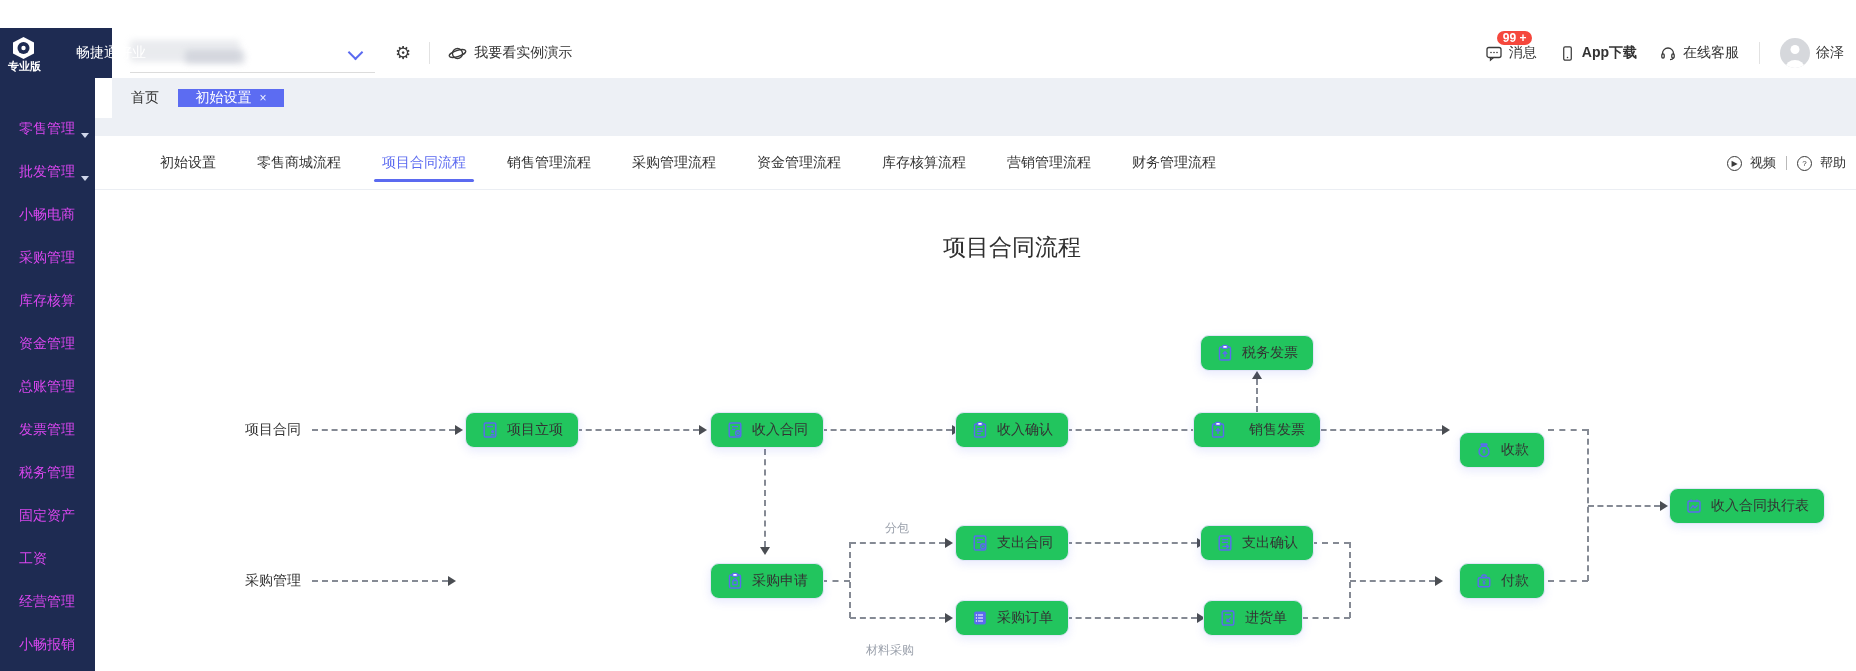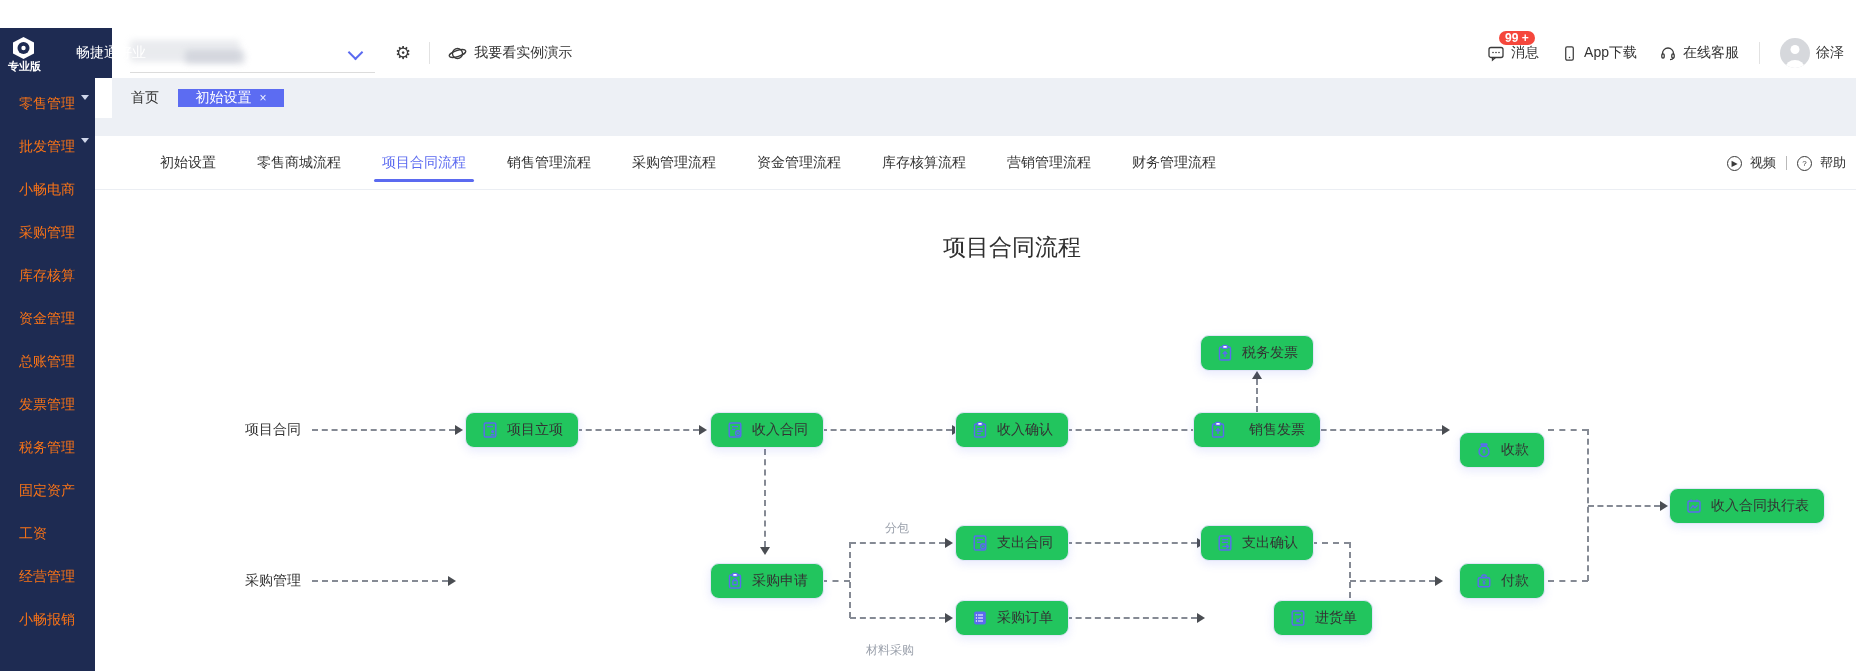--- a/index.html
+++ b/index.html
@@ -5,21 +5,21 @@
   html,body{margin:0;padding:0;background:#fff;}
   body{font-family:"Liberation Sans","DejaVu Sans",sans-serif;color:#333;}
   .stage{position:relative;width:1856px;height:671px;overflow:hidden;background:#fff;}
 
   
   .logo-block{position:absolute;left:0;top:28px;width:112px;height:50px;background:#1e2b52;z-index:30;}
   .logo-icon{position:absolute;left:10px;top:8px;}
   .logo-text{position:absolute;left:40px;top:16px;font-size:14px;color:#fff;white-space:nowrap;width:70px;overflow:hidden;margin-left:36px;}
   .edition{position:absolute;left:8px;top:31px;font-size:11px;color:#fff;font-weight:600;}
   .sidebar{position:absolute;left:0;top:78px;width:95px;bottom:0;background:#1e2b52;z-index:25;padding-top:17px;box-sizing:border-box;}
-  .side-item{height:43px;display:flex;align-items:flex-start;padding-left:19px;color:#f97316;font-size:14px;font-weight:500;cursor:pointer;white-space:nowrap;}
+  .side-item{height:43px;display:flex;align-items:flex-end;padding-left:19px;color:#d946ef;font-size:14px;font-weight:500;cursor:pointer;white-space:nowrap;}
   .caret-down{width:0;height:0;border-left:4.5px solid transparent;border-right:4.5px solid transparent;border-top:5.5px solid #cfd6ea;margin-left:6px;}
 
   
   .topbar{position:absolute;left:112px;top:28px;right:0;height:50px;background:#fff;display:flex;align-items:center;z-index:20;}
   .company-select{position:relative;margin-left:18px;width:245px;height:38px;border-bottom:1px solid #dcdcdc;display:flex;align-items:center;}
   .censor{position:absolute;top:6px;left:0;width:110px;height:22px;background:#c7cbd4;opacity:.38;border-radius:4px;filter:blur(3px);}
   .censor2{position:absolute;top:16px;left:55px;width:60px;height:14px;background:#b9bdc9;opacity:.45;border-radius:4px;filter:blur(3px);}
   .chevron{position:absolute;right:14px;top:13px;width:9px;height:9px;border-right:2px solid #5b6af0;border-bottom:2px solid #5b6af0;transform:rotate(45deg);}
   .tb-icon{display:inline-flex;align-items:center;justify-content:center;}
   .tb-gear{margin-left:20px;font-size:18px;color:#3a3a3a;cursor:pointer;}
@@ -146,21 +146,21 @@
           <svg width="18" height="18" viewBox="0 0 18 18" fill="none" stroke="#3a3a3a" stroke-width="1.3">
             <rect x="2" y="3.5" width="14" height="10" rx="2"></rect>
             <path d="M5.5 13.5 V16 l3 -2.5"></path>
             <circle cx="6" cy="8.5" r="0.8" fill="#3a3a3a" stroke="none"></circle>
             <circle cx="9" cy="8.5" r="0.8" fill="#3a3a3a" stroke="none"></circle>
             <circle cx="12" cy="8.5" r="0.8" fill="#3a3a3a" stroke="none"></circle>
           </svg>
         </span>
         <span>消息</span>
       </div>
-      <div class="tb-link" style="margin-left:12px;">
+      <div class="tb-link" style="margin-left:12px;font-weight:bold;">
         <span class="tb-icon">
           <svg width="17" height="17" viewBox="0 0 18 18" fill="none" stroke="#3a3a3a" stroke-width="1.3">
             <rect x="5" y="2" width="8" height="14" rx="1.5"></rect>
             <circle cx="9" cy="13.2" r="0.8" fill="#3a3a3a" stroke="none"></circle>
           </svg>
         </span>
         <span>App下载</span>
       </div>
       <div class="tb-link" style="margin-left:12px;">
         <span class="tb-icon">
@@ -360,21 +360,21 @@
       <svg width="18" height="18" viewBox="0 0 18 18">
         <rect x="3.2" y="2.4" width="11.6" height="13.2" rx="1.8" fill="#5b6af0"></rect>
         <path d="M7 6 h5 M7 9 h5 M7 12 h5" stroke="#fff" stroke-width="1.2"></path>
         <circle cx="5.4" cy="6" r="0.7" fill="#fff"></circle>
         <circle cx="5.4" cy="9" r="0.7" fill="#fff"></circle>
         <circle cx="5.4" cy="12" r="0.7" fill="#fff"></circle>
       </svg>
       <span>采购订单</span>
     </div>
 
-    <div class="node" style="left:1323px;top:618px;text-align:center;">
+    <div class="node" style="left:1253px;top:618px;text-align:center;">
       <svg width="18" height="18" viewBox="0 0 18 18" fill="none" stroke="#5b6af0" stroke-width="1.4">
         <rect x="3.2" y="2" width="11.6" height="14" rx="1.6"></rect>
         <path d="M6 5.6 h6"></path>
         <path d="M12 8.6 L8 12.6 M8 9.6 v3 h3"></path>
       </svg>
       <span>进货单</span>
     </div>
 
     <div class="node" style="left:1502px;top:581px;">
       <svg width="18" height="18" viewBox="0 0 18 18">

